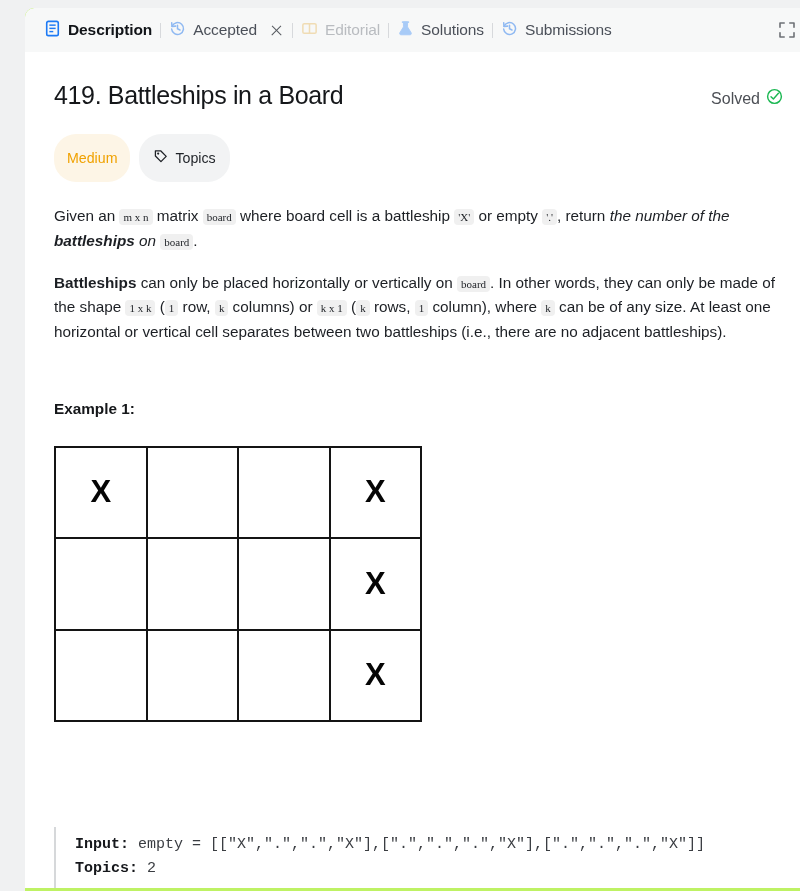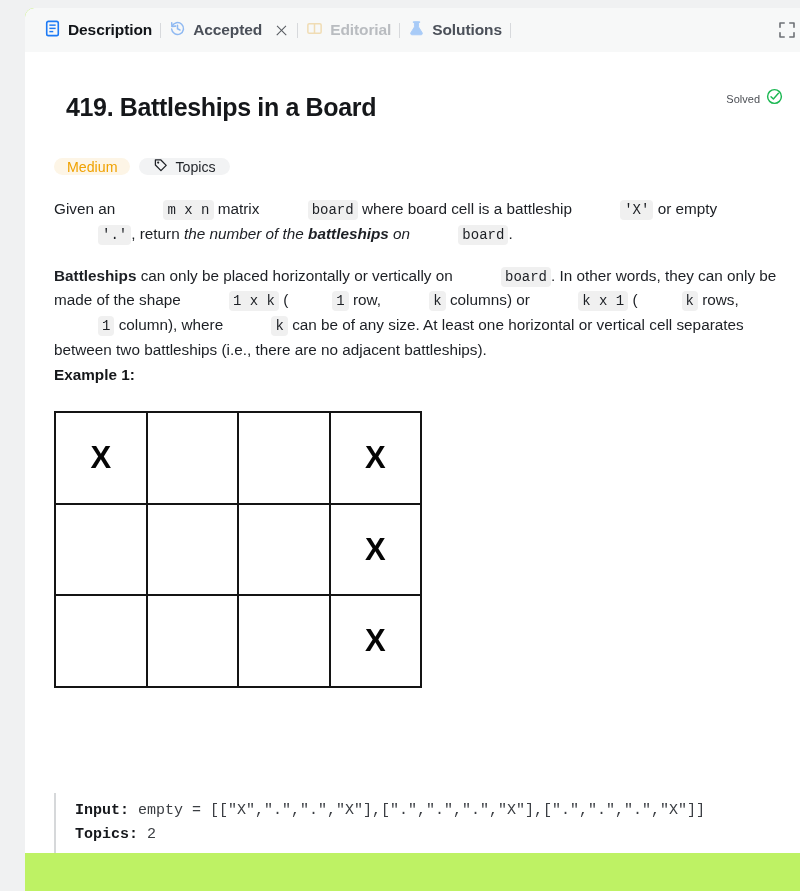--- a/index.html
+++ b/index.html
@@ -43,21 +43,20 @@
     gap: 7px;
     padding: 4px 7px;
     height: 30px;
     white-space: nowrap;
     cursor: pointer;
   }
   .tab-label {
     font-size: 15.5px;
     color: #3c3c4399;
     letter-spacing: -0.1px;
-    font-weight: bold;
   }
   .tab.active .tab-label {
     color: #111418;
     font-weight: 700;
   }
   .tab.current .tab-label { color: #4b5059; }
   .tab.disabled .tab-label { color: #b9bcc0; }
   .tab-sep {
     width: 1px;
     height: 15px;
@@ -105,86 +104,86 @@
   }
 
   .title-row {
     display: flex;
     align-items: flex-start;
     justify-content: space-between;
     padding-top: 28px;
   }
   .title {
     font-size: 25px;
-    font-weight: 700;
+    font-weight: 400;
     color: #15171a;
     letter-spacing: -0.35px;
     line-height: 1.2;
-    margin: 12px;
+    margin: 0;
   }
   .solved {
     display: flex;
     align-items: center;
     gap: 6px;
     padding-top: 8px;
     white-space: nowrap;
     cursor: pointer;
   }
   .solved-label {
-    font-size: 11px;
+    font-size: 16px;
     color: #4c4f55;
     text-align: center;
   }
 
   .pills {
     display: flex;
     gap: 9px;
     margin-top: 24px;
   }
   .pill {
     display: inline-flex;
     align-items: center;
     gap: 7px;
-    height: 17px;
+    height: 48px;
     padding: 0 14px;
     border-radius: 22px;
     background: #f2f3f4;
     font-size: 14.2px;
     color: #1f2227;
     cursor: pointer;
     white-space: nowrap;
   }
   .pill.difficulty { color: #f0a202; background: #fdf5e6; padding: 0 13px; }
 
   
   .prose {
     margin-top: 22px;
     font-size: 15.3px;
     line-height: 1.62;
     color: #1c1f24;
   }
   .prose p { margin: 0 0 17px 0; }
   .prose p.tight { margin-bottom: 0; }
   code {
-    font-family: Liberation Mono, monospace;
-    font-size: 14px;
+    font-family: Liberation Serif, serif;
+    font-size: 11px;
     background: #f0f0f0;
     border-radius: 4px;
     padding: 2px 4px;
     color: #1c1f24;
     white-space: nowrap;
-    margin-left: 44px;
   }
   em { font-style: italic; }
   strong { font-weight: 700; }
 
   .example-heading {
     font-size: 15.3px;
     font-weight: 700;
     color: #15171a;
+    margin-top: 52px;
   }
 
   
   .board {
     margin-top: 24px;
     border-collapse: collapse;
     border-spacing: 0;
     table-layout: fixed;
     width: 366px;
   }
@@ -267,20 +266,30 @@
         <svg width="17" height="17" viewBox="0 0 20 20">
           <path d="M7.6 2.4 L7.6 8.1 L3.3 15.1 C2.7 16.2 3.4 17.4 4.6 17.4 L15.4 17.4 C16.6 17.4 17.3 16.2 16.7 15.1 L12.4 8.1 L12.4 2.4 Z" fill="#a8cbf7" stroke="#a8cbf7" stroke-width="1.1" stroke-linejoin="round"></path>
           <line x1="6.6" y1="2.4" x2="13.4" y2="2.4" stroke="#a8cbf7" stroke-width="2" stroke-linecap="round"></line>
         </svg>
       </span>
       <span class="tab-label">Solutions</span>
     </div>
 
     <div class="tab-sep"></div>
 
+    <div class="tab current">
+      <span class="icon">
+        <svg width="17" height="17" viewBox="0 0 20 20">
+          <path d="M3.6 7.4 A7 7 0 1 1 3.1 10.6" fill="none" stroke="#8fb9f2" stroke-width="1.8" stroke-linecap="round"></path>
+          <path d="M3.2 3.3 L3.5 7.7 L7.8 7.2" fill="none" stroke="#8fb9f2" stroke-width="1.8" stroke-linecap="round" stroke-linejoin="round"></path>
+          <path d="M10 6.2 L10 10.3 L12.9 11.8" fill="none" stroke="#8fb9f2" stroke-width="1.8" stroke-linecap="round"></path>
+        </svg>
+      </span>
+      <span class="tab-label">Submissions</span>
+    </div>
 
     <div class="expand-btn">
       <svg width="22" height="22" viewBox="0 0 22 22">
         <path d="M4 8.2 L4 4 L8.2 4" fill="none" stroke="#6d7075" stroke-width="1.6" stroke-linecap="round" stroke-linejoin="round"></path>
         <path d="M13.8 4 L18 4 L18 8.2" fill="none" stroke="#6d7075" stroke-width="1.6" stroke-linecap="round" stroke-linejoin="round"></path>
         <path d="M18 13.8 L18 18 L13.8 18" fill="none" stroke="#6d7075" stroke-width="1.6" stroke-linecap="round" stroke-linejoin="round"></path>
         <path d="M8.2 18 L4 18 L4 13.8" fill="none" stroke="#6d7075" stroke-width="1.6" stroke-linecap="round" stroke-linejoin="round"></path>
       </svg>
     </div>
   </div>

